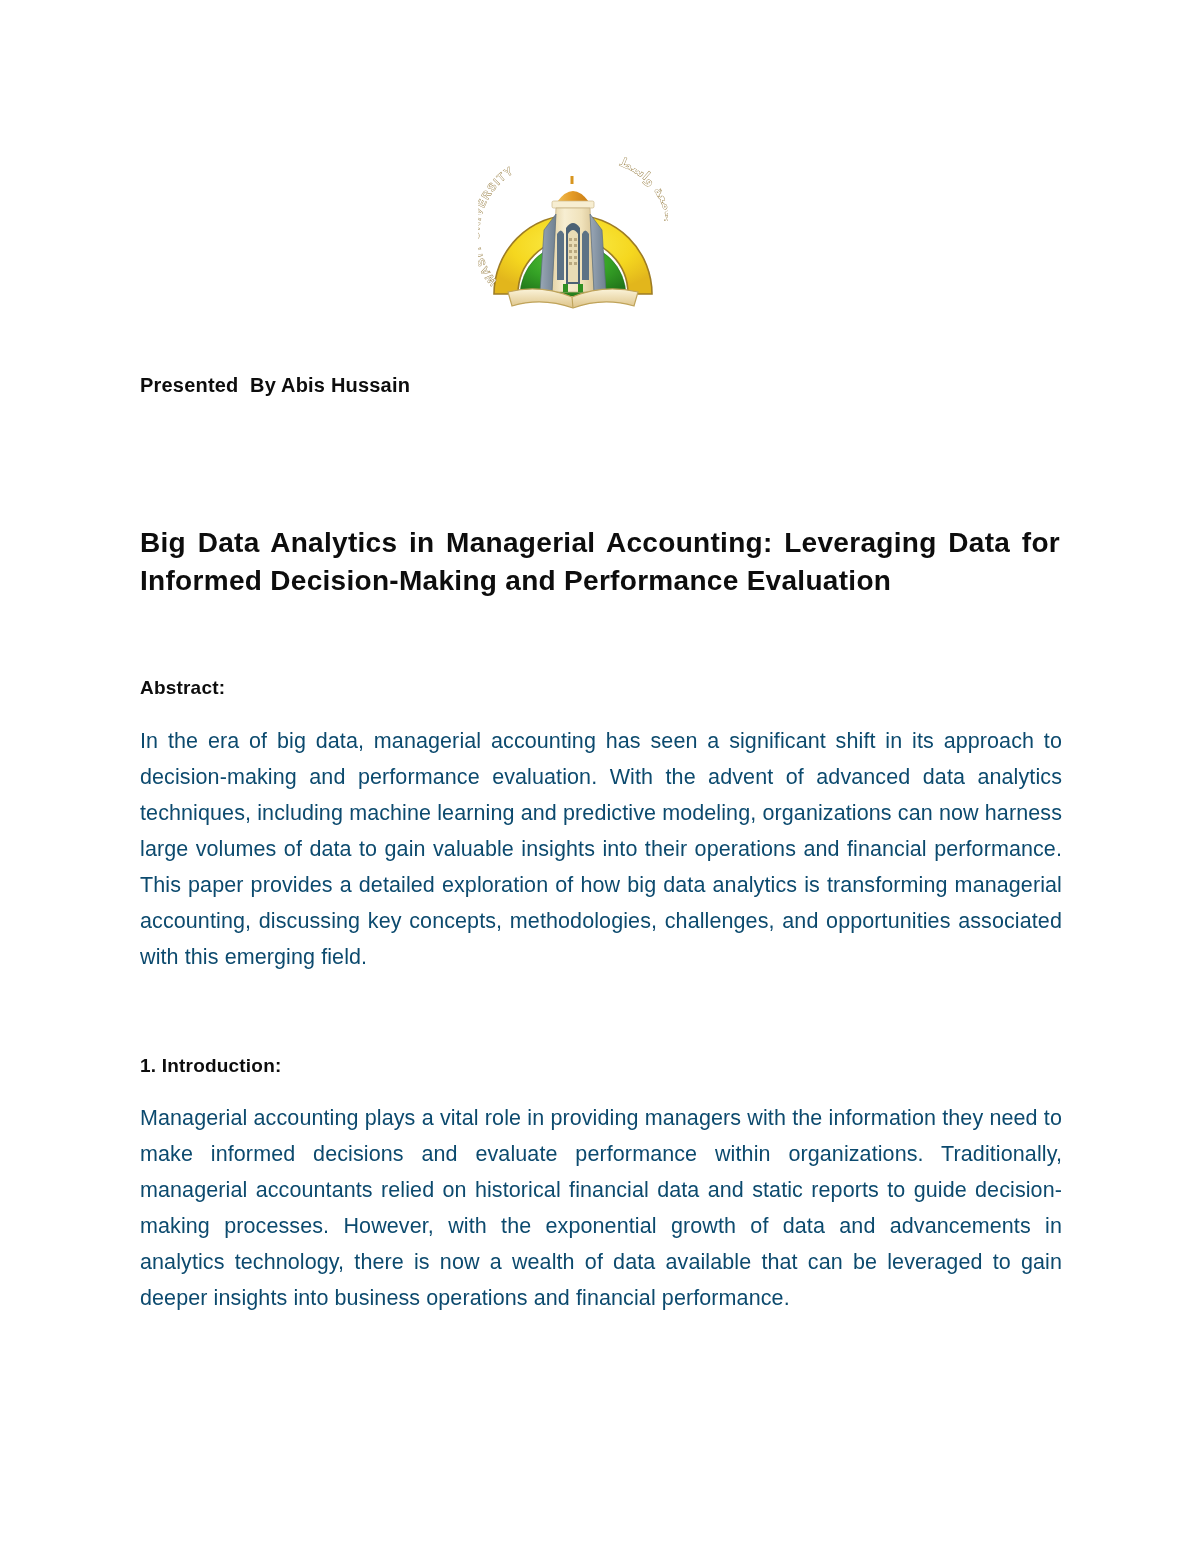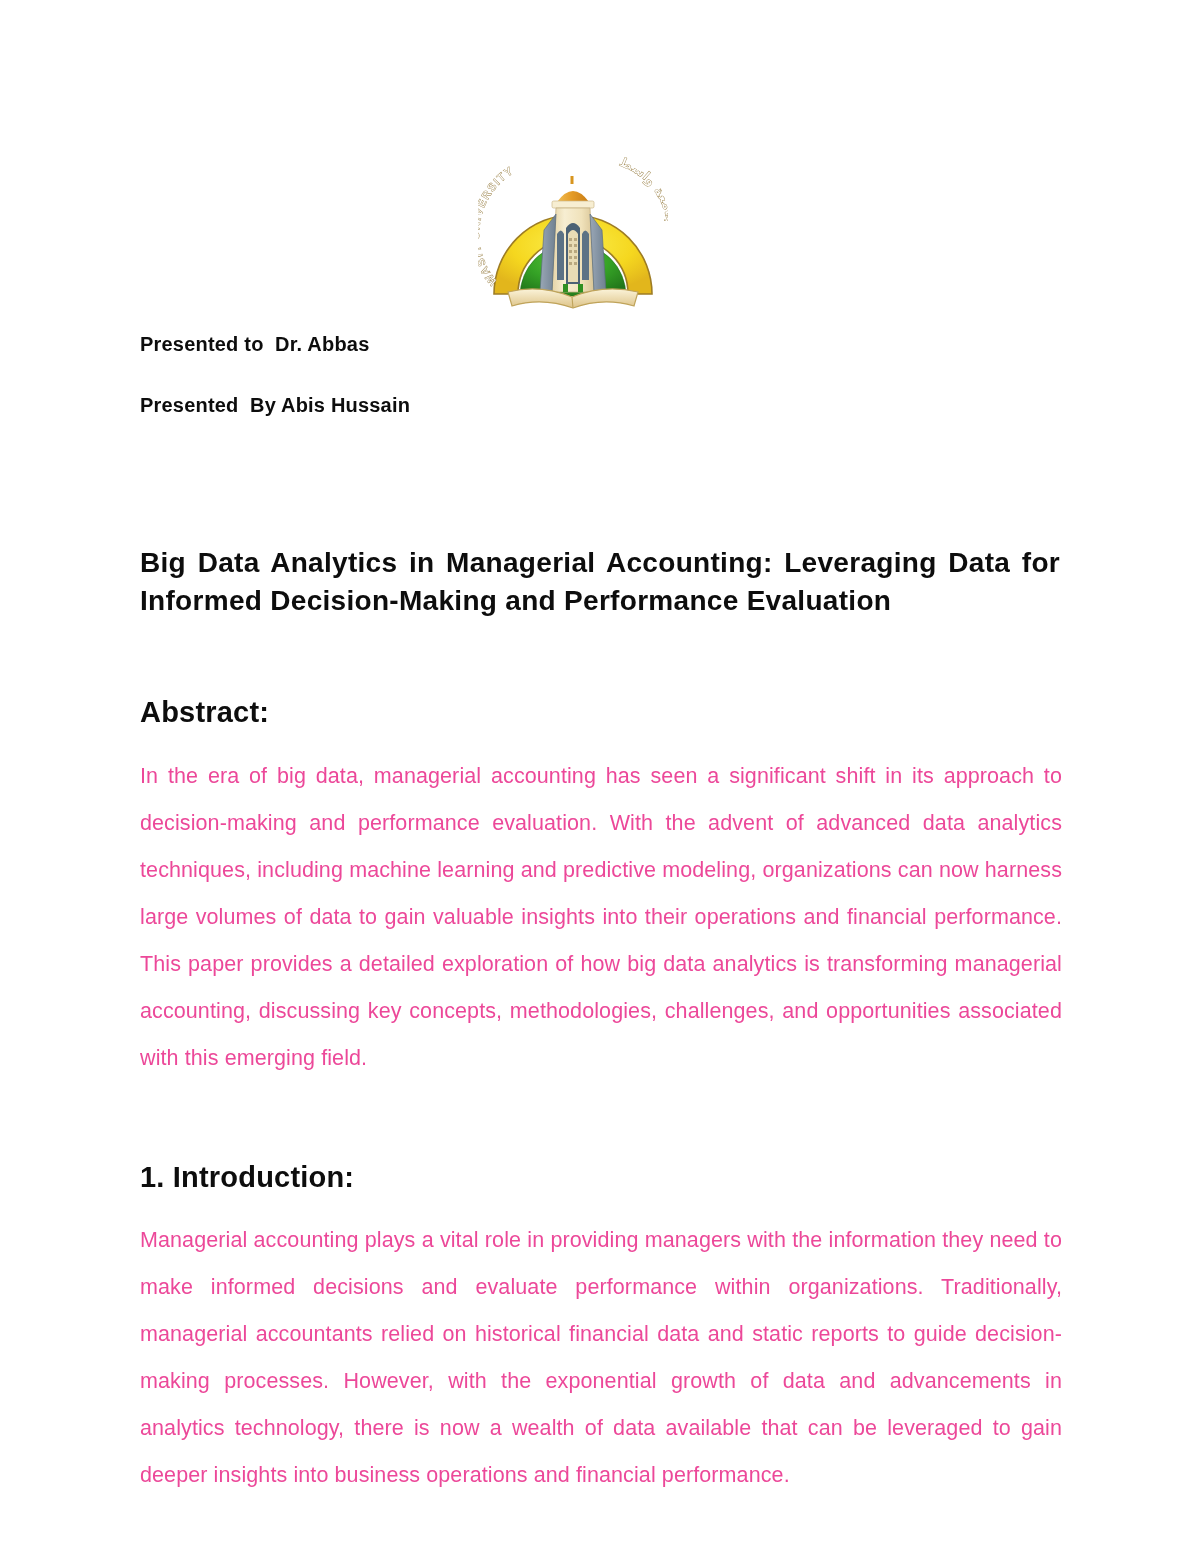--- a/index.html
+++ b/index.html
@@ -60,36 +60,36 @@
     text-align: justify;
     text-align-last: left;
     letter-spacing: 0.3px;
     color: #0d0d0d;
     width: 920px;
   }
 
   .section-heading {
     font-family: "Liberation Sans Narrow", "Liberation Sans", sans-serif;
     font-weight: bold;
-    font-size: 29px;
+    font-size: 19px;
     line-height: 1.0;
     letter-spacing: 0.2px;
     color: #0d0d0d;
   }
   .section-heading.abstract { margin: 78px 0 0 0; }
   .section-heading.intro { margin: 81px 0 0 0; }
 
   .body-para {
     font-family: "Liberation Sans Narrow", "Liberation Sans", sans-serif;
     font-weight: normal;
     font-size: 21.5px;
-    line-height: 47px;
+    line-height: 36px;
     text-align: justify;
     text-align-last: left;
-    color: #ec4899;
+    color: #0c4a6e;
     letter-spacing: 0.1px;
     width: 922px;
   }
   .body-para.abstract-body { margin: 26px 0 0 0; }
   .body-para.intro-body { margin: 25px 0 16px 0; }
 </style>
 </head>
 <body>
 
 <div class="page">
@@ -184,21 +184,20 @@
 
       <g>
         <path d="M 30 158 Q 62 150 94 163 Q 126 150 160 158 L 156 172 Q 125 163 95 174 Q 64 163 34 172 Z" fill="url(#gBook)" stroke="#bfa35a" stroke-width="1.2"></path>
         <path d="M 94 163 L 95 174" stroke="#bfa35a" stroke-width="1.1" fill="none"></path>
       </g>
     </svg>
   </div>
 
   <div class="content">
 
-    <div class="presented-line first">Presented to  Dr. Abbas</div>
 
     <div class="presented-line second">Presented  By Abis Hussain</div>
 
     <h1 class="doc-title">Big Data Analytics in Managerial Accounting: Leveraging Data for Informed Decision-Making and Performance Evaluation</h1>
 
     <h2 class="section-heading abstract">Abstract:</h2>
 
     <p class="body-para abstract-body">In the era of big data, managerial accounting has seen a significant shift in its approach to decision-making and performance evaluation. With the advent of advanced data analytics techniques, including machine learning and predictive modeling, organizations can now harness large volumes of data to gain valuable insights into their operations and financial performance. This paper provides a detailed exploration of how big data analytics is transforming managerial accounting, discussing key concepts, methodologies, challenges, and opportunities associated with this emerging field.</p>
 
     <h2 class="section-heading intro">1. Introduction:</h2>

